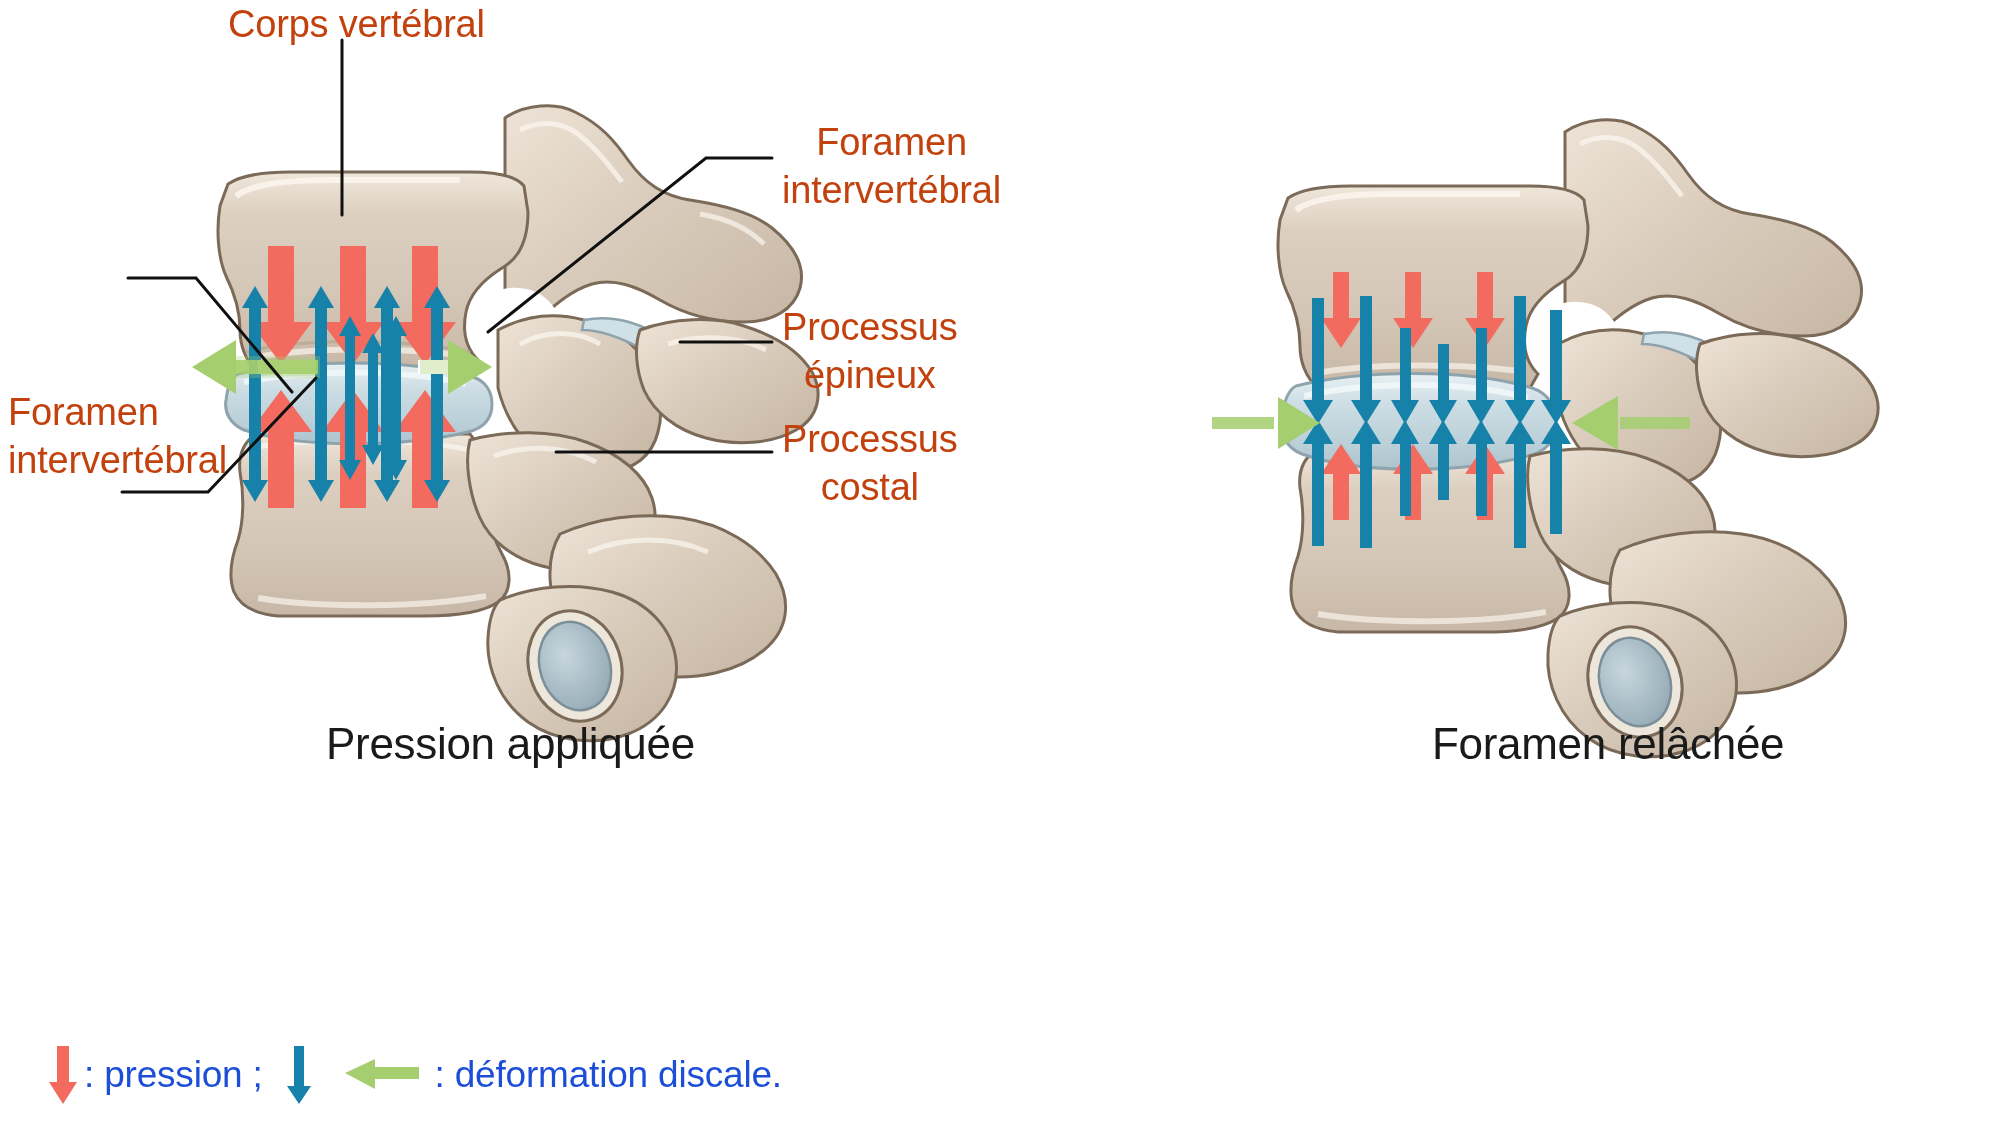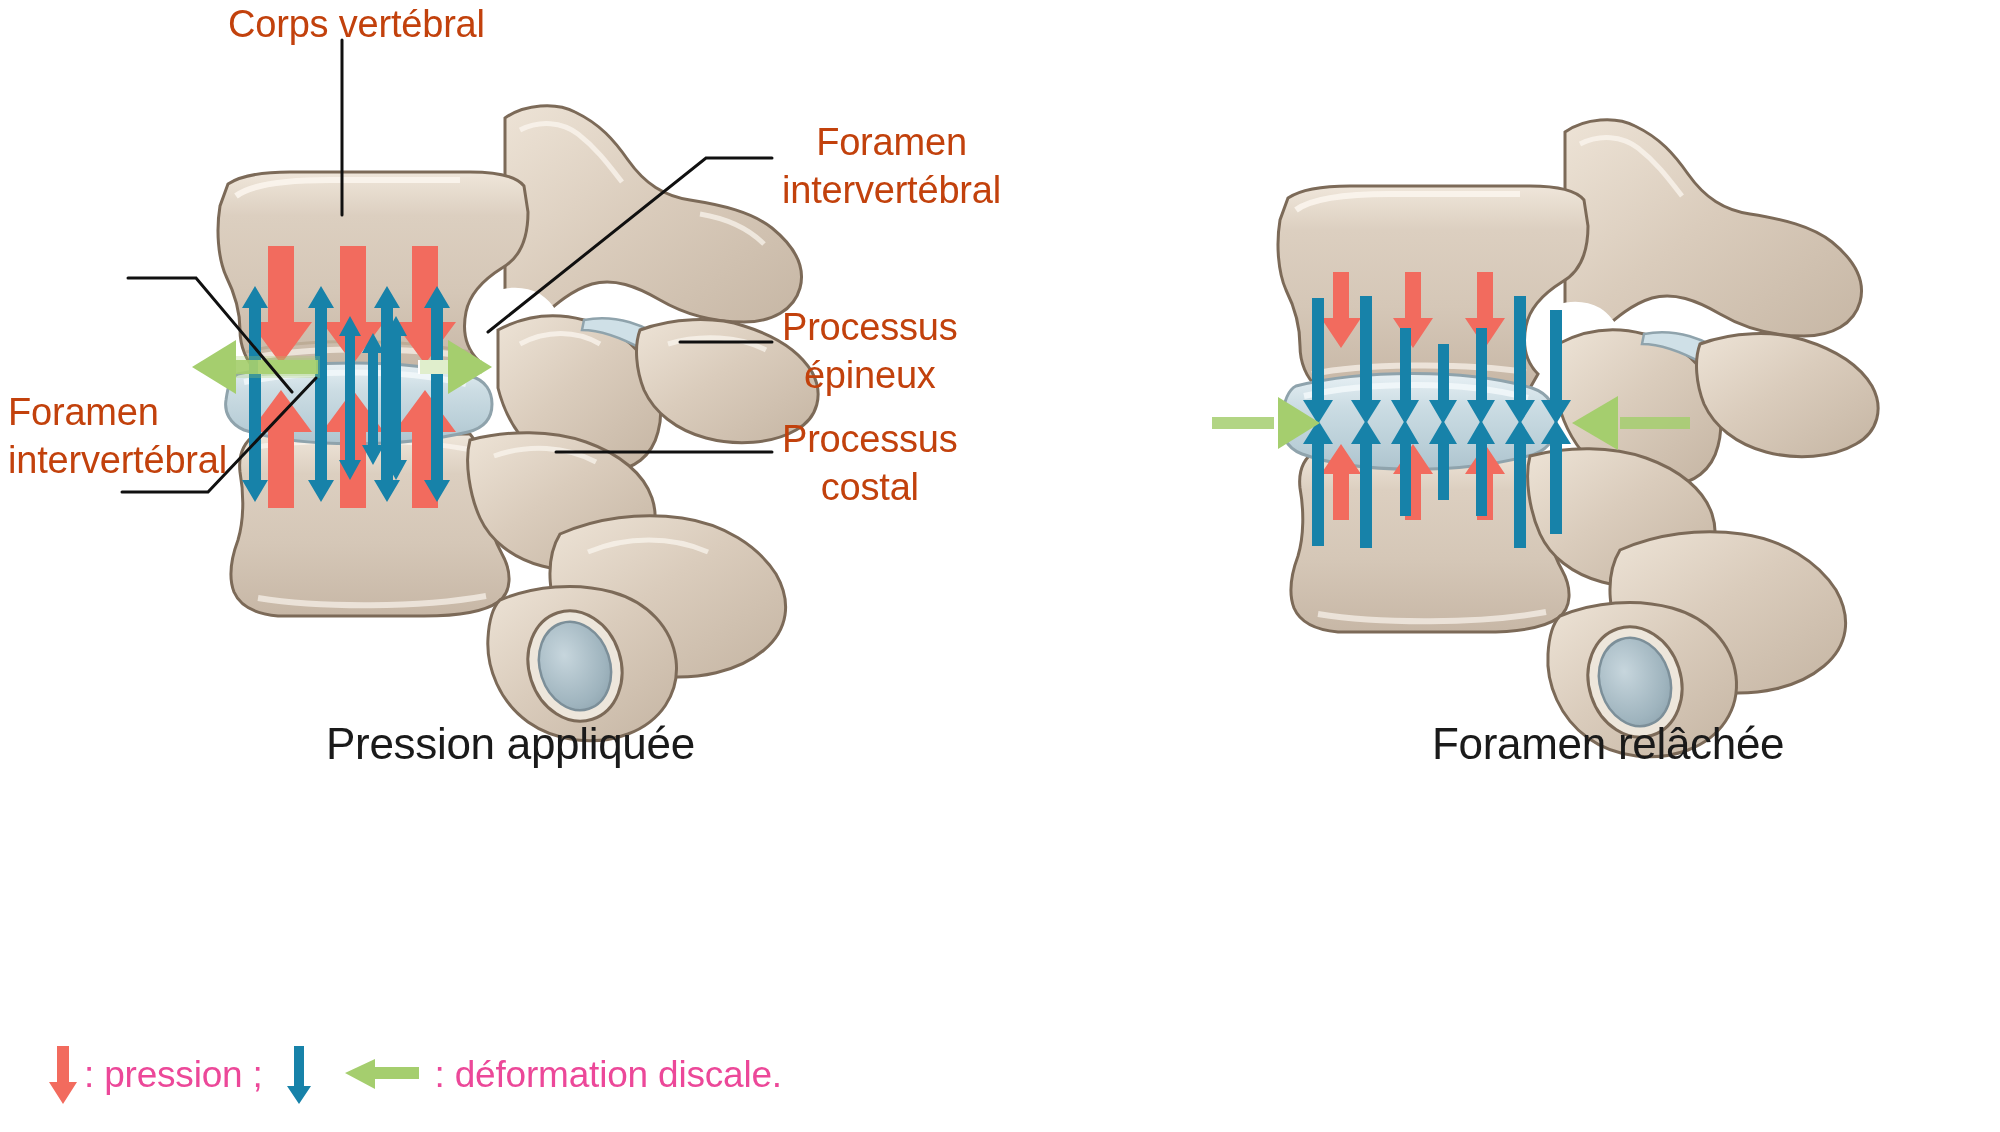--- a/index.html
+++ b/index.html
@@ -31,21 +31,21 @@
     letter-spacing:-0.3px;
     white-space:nowrap;
   }
 
   .legend{
     position:absolute;
     left:46px;top:1044px;
     display:flex;align-items:center;
     font-size:37px;
     line-height:44px;
-    color:#ec4899;
+    color:#1d4ed8;
     letter-spacing:-0.2px;
     white-space:nowrap;
   }
   .legend .seg{display:flex;align-items:center;}
   .legend .gl{margin:0 4px 0 0;}
   .legend svg{display:block;}
 </style>
 </head>
 <body>
 

